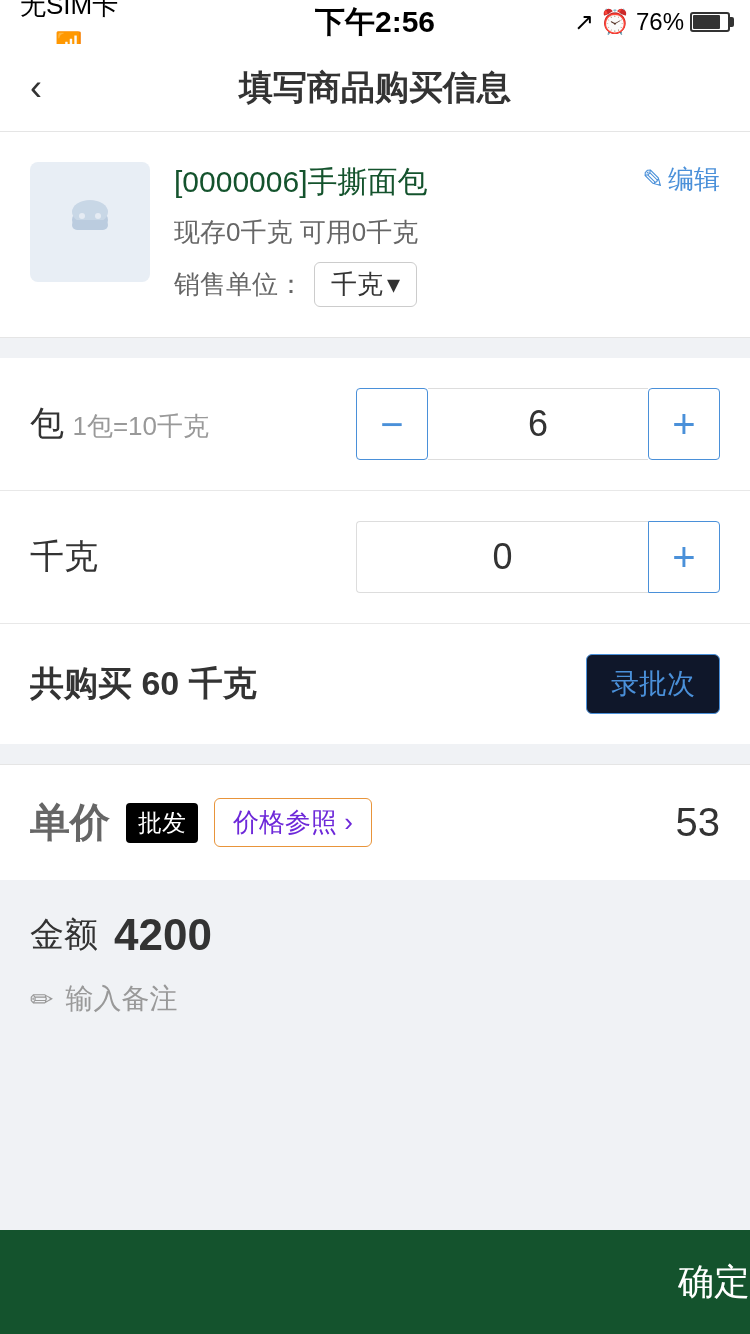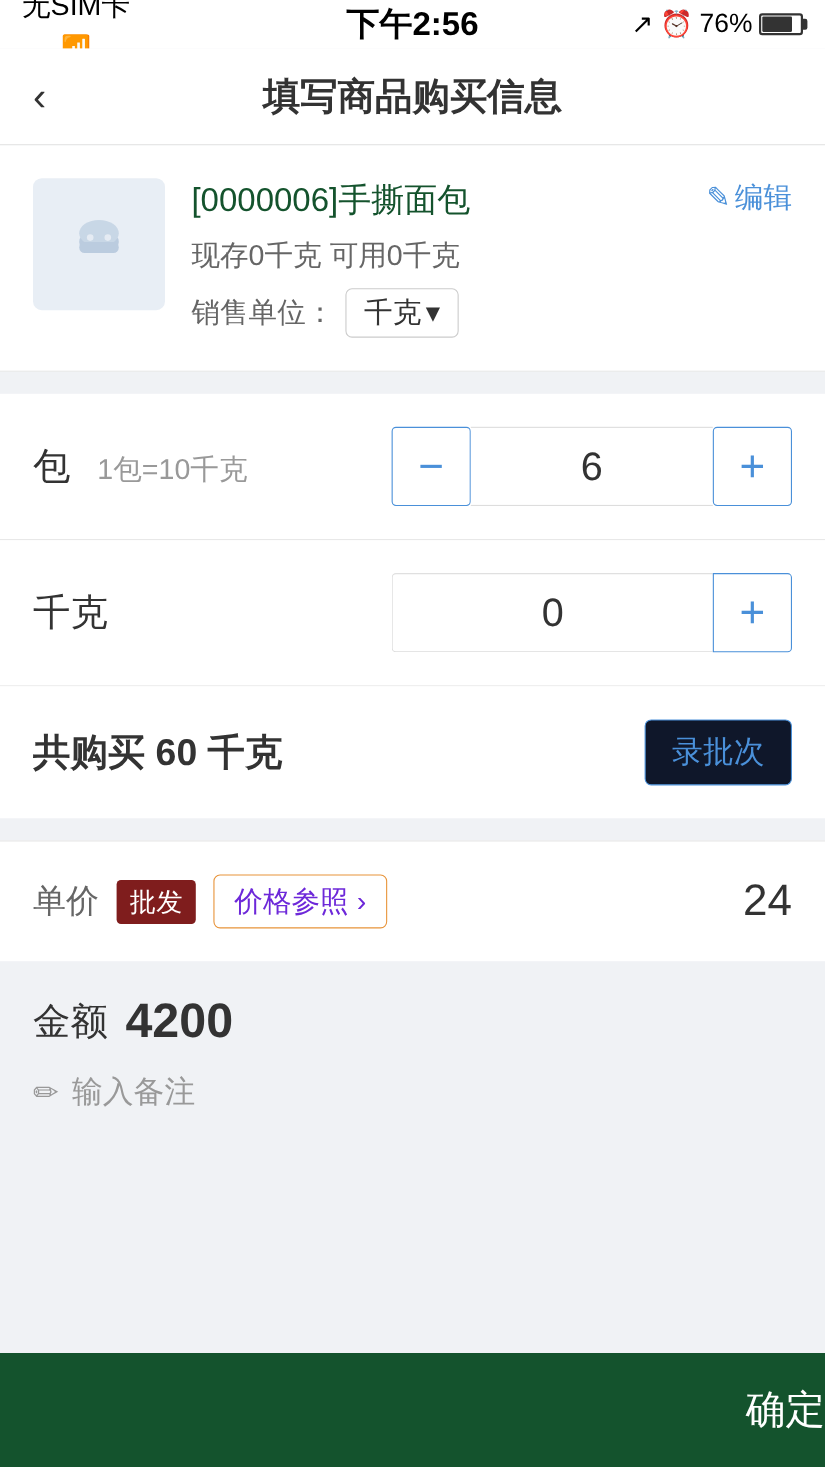--- a/index.html
+++ b/index.html
@@ -183,21 +183,21 @@
       border-bottom: 1px solid #e8e8e8;
     }
     .input-label {
       font-size: 34px;
       color: #333;
       font-weight: 500;
     }
     .input-sublabel {
       font-size: 26px;
       color: #999;
-      margin-left: 20px;
+      margin-left: 4px;
     }
     .quantity-control {
       display: flex;
       align-items: center;
       gap: 0;
     }
     .qty-btn {
       width: 72px;
       height: 72px;
       border: 1px solid #4a90d9;
@@ -265,25 +265,26 @@
     
     .price-section {
       background: #fff;
       padding: 30px 30px;
       display: flex;
       align-items: center;
       gap: 16px;
       border-top: 1px solid #e5e5e5;
     }
     .price-label {
-      font-size: 30px;
+      font-size: 40px;
       color: #666;
+      font-weight: bold;
     }
     .price-tag {
-      background: #7f1d1d;
+      background: #000000;
       color: #fff;
       font-size: 24px;
       padding: 4px 12px;
       border-radius: 4px;
     }
     .price-ref-btn {
       border: 1px solid #e8943a;
       border-radius: 6px;
       padding: 6px 18px;
       font-size: 26px;
@@ -442,21 +443,21 @@
     <button class="batch-btn">录批次</button>
   </div>
 </div>
 
 <div class="section-divider"></div>
 
 <div class="price-section">
   <span class="price-label">单价</span>
   <span class="price-tag">批发</span>
   <button class="price-ref-btn">价格参照 ›</button>
-  <span class="price-value">24</span>
+  <span class="price-value">53</span>
 </div>
 
 <div class="amount-section">
   <div class="amount-row">
     <span class="amount-label">金额</span>
     <span class="amount-value">4200</span>
   </div>
   <div class="note-row">
     <span class="pencil-icon">✏</span>
     <span>输入备注</span>

